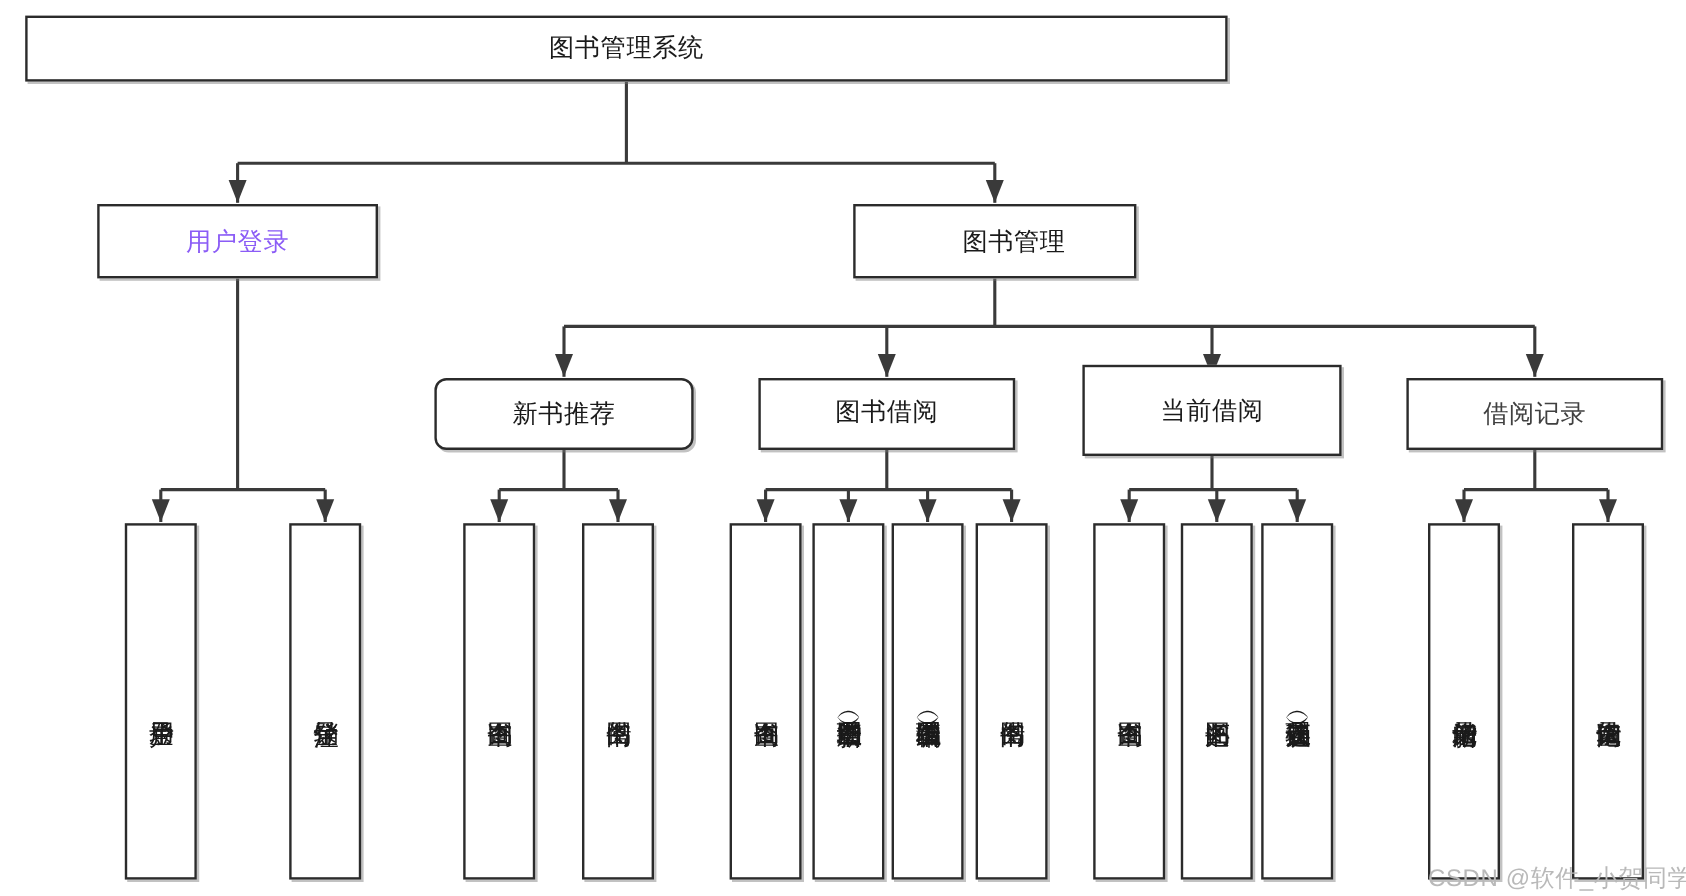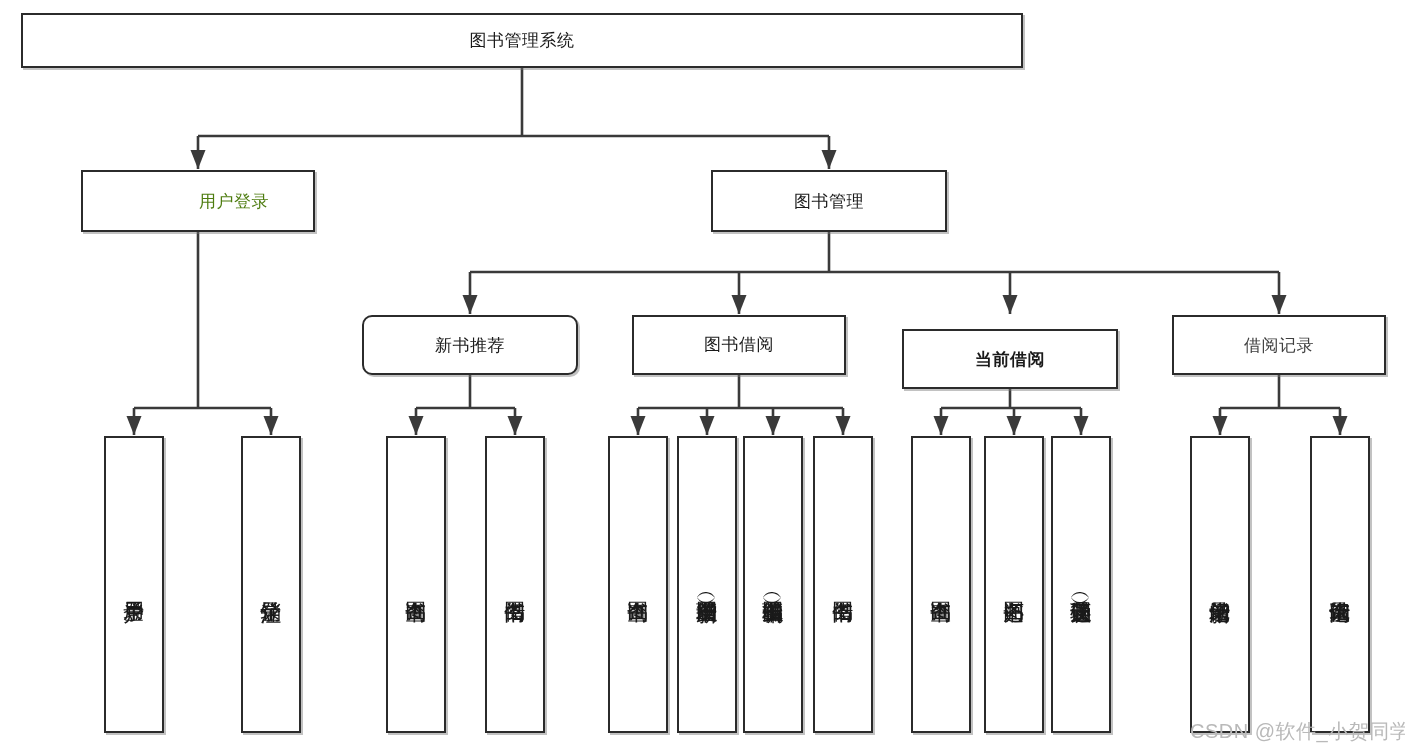--- a/index.html
+++ b/index.html
@@ -30,21 +30,21 @@
   }
   .node-label-h {
     position: absolute;
     left: 0;
     top: 0;
     width: 100%;
     height: 100%;
     display: flex;
     align-items: center;
     justify-content: center;
-    font-size: 17px;
+    font-size: 21px;
     color: #1a1a1a;
     letter-spacing: 0.5px;
     line-height: 1;
     white-space: nowrap;
   }
   .node-label-v {
     position: absolute;
     left: 0;
     top: 0;
     width: 100%;
@@ -131,32 +131,32 @@
       <line x1="1220" y1="408" x2="1220" y2="435" stroke="#3a3a3a" stroke-width="2.6"></line>
       <polygon points="1212.5,416 1227.5,416 1220,435" fill="#3a3a3a"></polygon>
       <line x1="1340" y1="408" x2="1340" y2="435" stroke="#3a3a3a" stroke-width="2.6"></line>
       <polygon points="1332.5,416 1347.5,416 1340,435" fill="#3a3a3a"></polygon>
     </svg>
   <div id="node-layer">
       <div class="node-box" style="left: 21px; top: 13px; width: 1002px; height: 55px; border-color: rgb(43, 43, 43); background: rgb(255, 255, 255);">
         <div class="node-label-h" style="color: rgb(26, 26, 26);">图书管理系统</div>
       </div>
       <div class="node-box" style="left: 81px; top: 170px; width: 234px; height: 62px; border-color: rgb(43, 43, 43); background: rgb(255, 255, 255);">
-        <div class="node-label-h" style="color: #4d7c0f; padding-left: 36px;">用户登录</div>
+        <div class="node-label-h" style="color: #8b5cf6;">用户登录</div>
       </div>
       <div class="node-box" style="left: 711px; top: 170px; width: 236px; height: 62px; border-color: rgb(43, 43, 43); background: rgb(255, 255, 255);">
-        <div class="node-label-h" style="color: rgb(26, 26, 26);">图书管理</div>
+        <div class="node-label-h" style="color: rgb(26, 26, 26); margin-left: 16px;">图书管理</div>
       </div>
       <div class="node-box" style="left: 362px; top: 315px; width: 216px; height: 60px; border-color: rgb(43, 43, 43); background: rgb(255, 255, 255); border-radius: 10px;">
         <div class="node-label-h" style="color: rgb(26, 26, 26);">新书推荐</div>
       </div>
       <div class="node-box" style="left: 632px; top: 315px; width: 214px; height: 60px; border-color: rgb(43, 43, 43); background: rgb(255, 255, 255);">
         <div class="node-label-h" style="color: rgb(26, 26, 26); font-family: Liberation Mono, monospace;">图书借阅</div>
       </div>
-      <div class="node-box" style="left: 902px; top: 329px; width: 216px; height: 60px; border-color: rgb(43, 43, 43); background: rgb(255, 255, 255); font-weight: bold;">
+      <div class="node-box" style="left: 902px; top: 304px; width: 216px; height: 76px; border-color: rgb(43, 43, 43); background: rgb(255, 255, 255);">
         <div class="node-label-h" style="color: rgb(26, 26, 26);">当前借阅</div>
       </div>
       <div class="node-box" style="left: 1172px; top: 315px; width: 214px; height: 60px; border-color: rgb(43, 43, 43); background: rgb(255, 255, 255);">
         <div class="node-label-h" style="color: #404040;">借阅记录</div>
       </div>
       <div class="node-box" style="left: 104px; top: 436px; width: 60px; height: 297px; border-color: rgb(43, 43, 43); background: rgb(255, 255, 255);">
         <div class="node-label-v" style="color: rgb(26, 26, 26);">用户登录</div>
       </div>
       <div class="node-box" style="left: 241px; top: 436px; width: 60px; height: 297px; border-color: rgb(43, 43, 43); background: rgb(255, 255, 255);">
         <div class="node-label-v" style="color: rgb(26, 26, 26);">注销登录</div>

